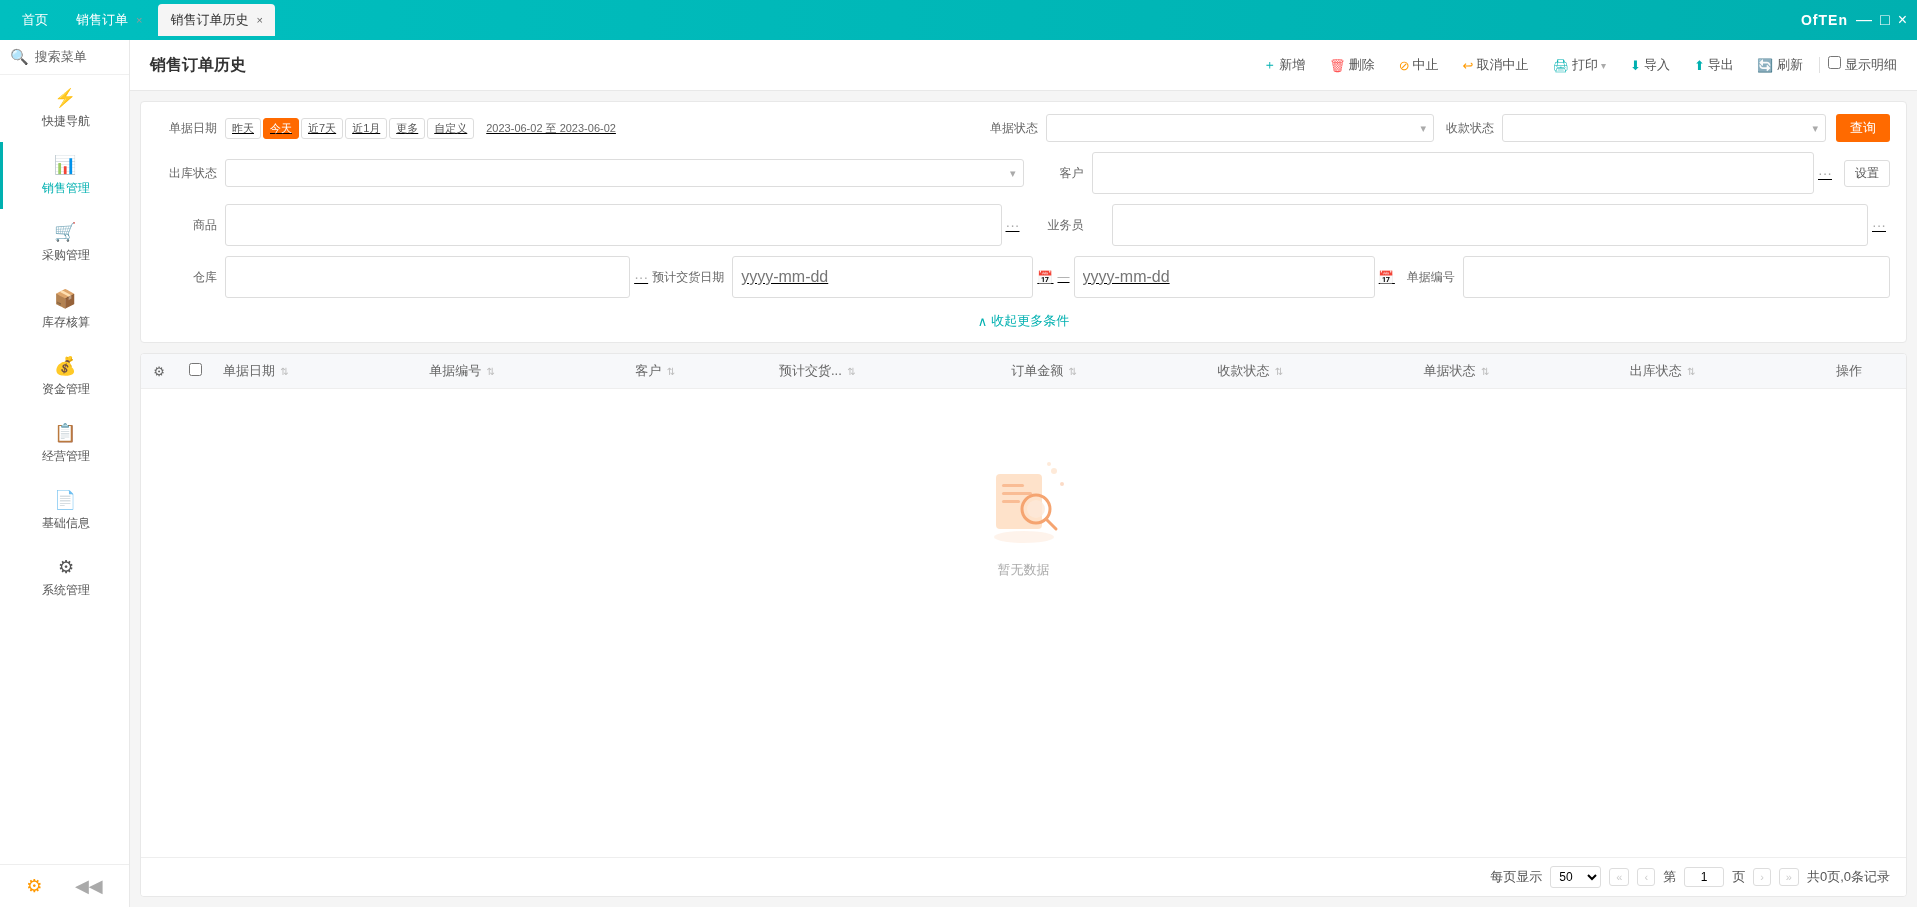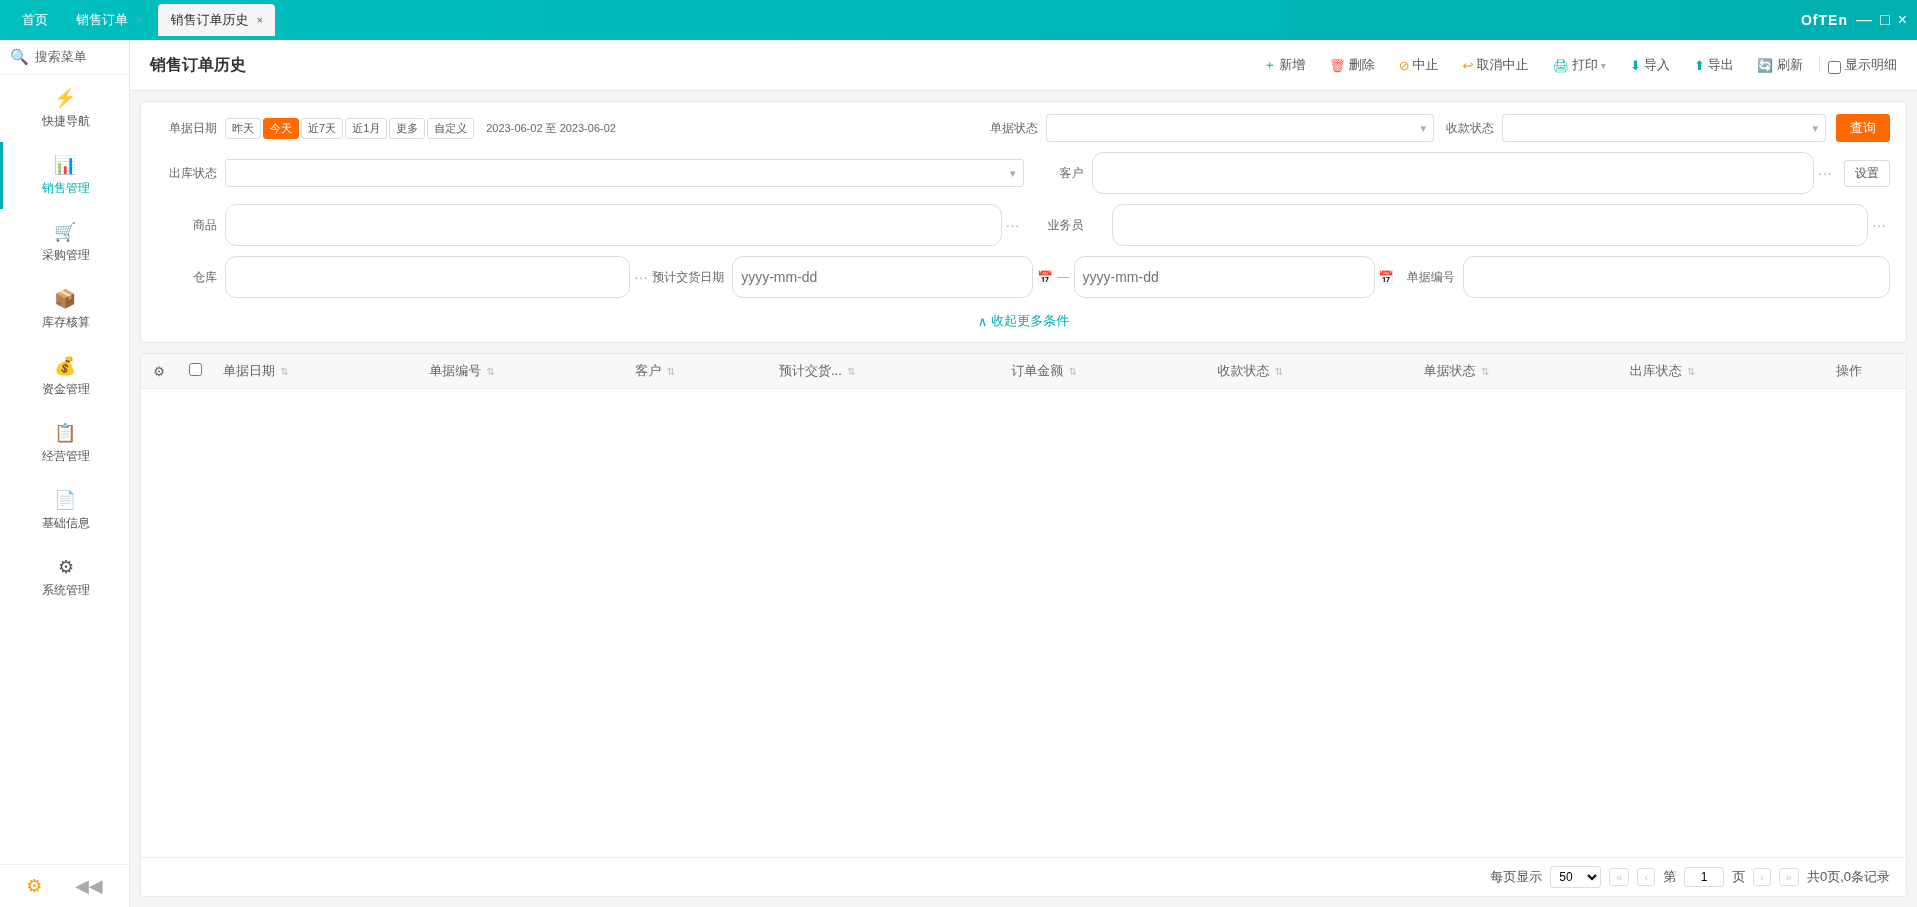--- a/index.html
+++ b/index.html
@@ -91,21 +91,21 @@
       padding: 4px 8px; border: none; background: none;
       cursor: pointer; color: #555; font-size: 12px; border-radius: 3px;
     }
     .toolbar-btn .t-icon { color: #00b0b0; }
     .toolbar-btn.danger .t-icon { color: #f55; }
     .toolbar-btn.warn .t-icon { color: #f90; }
     .toolbar-btn-orange {
       background: #ff6a00; color: #fff; padding: 5px 14px;
       border: none; border-radius: 3px; cursor: pointer; font-size: 13px;
     }
-    .display-detail-wrap { display: flex; align-items: flex-end; gap: 4px; color: #555; font-size: 12px; }
+    .display-detail-wrap { display: flex; align-items: flex-start; gap: 4px; color: #555; font-size: 12px; }
     .display-detail-wrap input[type=checkbox] { cursor: pointer; }
     .divider-v { width: 1px; height: 16px; background: #e0e0e0; }
 
     
     .filter-section {
       background: #fff; margin: 10px; padding: 12px 16px;
       border-radius: 4px; border: 1px solid #e8e8e8;
       flex-shrink: 0;
     }
     .filter-row {
@@ -113,25 +113,25 @@
     }
     .filter-row:last-child { margin-bottom: 0; }
     .filter-item {
       display: flex; align-items: center; flex: 1; min-width: 0;
     }
     .filter-label {
       color: #666; font-size: 12px; white-space: nowrap;
       min-width: 60px; text-align: right; margin-right: 8px;
     }
     .filter-control {
-      flex: 1; display: flex; align-items: center; position: relative;
+      flex: 1; display: flex; align-items: center; position: relative; text-decoration: underline;
     }
     .filter-input {
-      flex: 1; border: 1px solid #ddd; border-radius: 11px;
-      padding: 20px 8px; font-size: 14px; color: #333; outline: none;
+      flex: 1; border: 1px solid #ddd; border-radius: 3px;
+      padding: 20px 8px; font-size: 16px; color: #333; outline: none;
       height: 28px;
     }
     .filter-select {
       flex: 1; border: 1px solid #ddd; border-radius: 3px;
       padding: 4px 8px; font-size: 12px; color: #333; outline: none;
       height: 28px; background: #fff; cursor: pointer;
       appearance: none; padding-right: 24px;
     }
     .select-wrapper {
       position: relative; flex: 1;
@@ -494,20 +494,38 @@
               </th>
               <th class="ops-cell">
                 <span>操作</span>
               </th>
             </tr>
           </thead>
           <tbody>
           </tbody>
         </table>
 
+        <div class="empty-state">
+          <svg class="empty-icon" viewBox="0 0 100 100" xmlns="http://www.w3.org/2000/svg">
+
+            <ellipse cx="50" cy="88" rx="30" ry="6" fill="#fde8d8" opacity="0.5"></ellipse>
+            <rect x="22" y="25" width="46" height="55" rx="4" fill="#fdd5b4" opacity="0.7"></rect>
+            <rect x="28" y="35" width="22" height="3" rx="1.5" fill="#f5a470" opacity="0.6"></rect>
+            <rect x="28" y="43" width="30" height="3" rx="1.5" fill="#f5a470" opacity="0.6"></rect>
+            <rect x="28" y="51" width="18" height="3" rx="1.5" fill="#f5a470" opacity="0.6"></rect>
+            <circle cx="62" cy="60" r="14" fill="none" stroke="#f5a470" stroke-width="3"></circle>
+            <circle cx="62" cy="60" r="9" fill="#fde8d8" opacity="0.8"></circle>
+            <line x1="72" y1="70" x2="82" y2="80" stroke="#f5a470" stroke-width="3" stroke-linecap="round"></line>
+
+            <circle cx="80" cy="22" r="3" fill="#fdd5b4" opacity="0.5"></circle>
+            <circle cx="88" cy="35" r="2" fill="#f5a470" opacity="0.4"></circle>
+            <circle cx="75" cy="15" r="2" fill="#fdd5b4" opacity="0.5"></circle>
+          </svg>
+          <span class="empty-text">暂无数据</span>
+        </div>
       </div>
 
       <div class="pagination-bar">
         <span>每页显示</span>
         <select class="page-size-select">
           <option value="10">10</option>
           <option value="20">20</option>
           <option value="50" selected="">50</option>
           <option value="100">100</option>
         </select>

